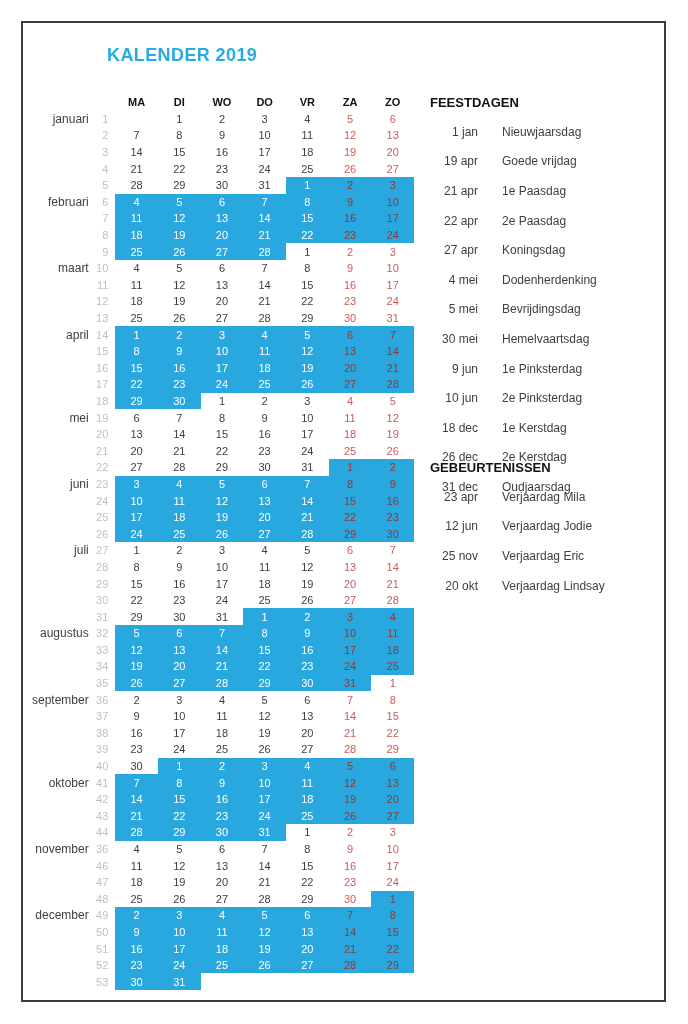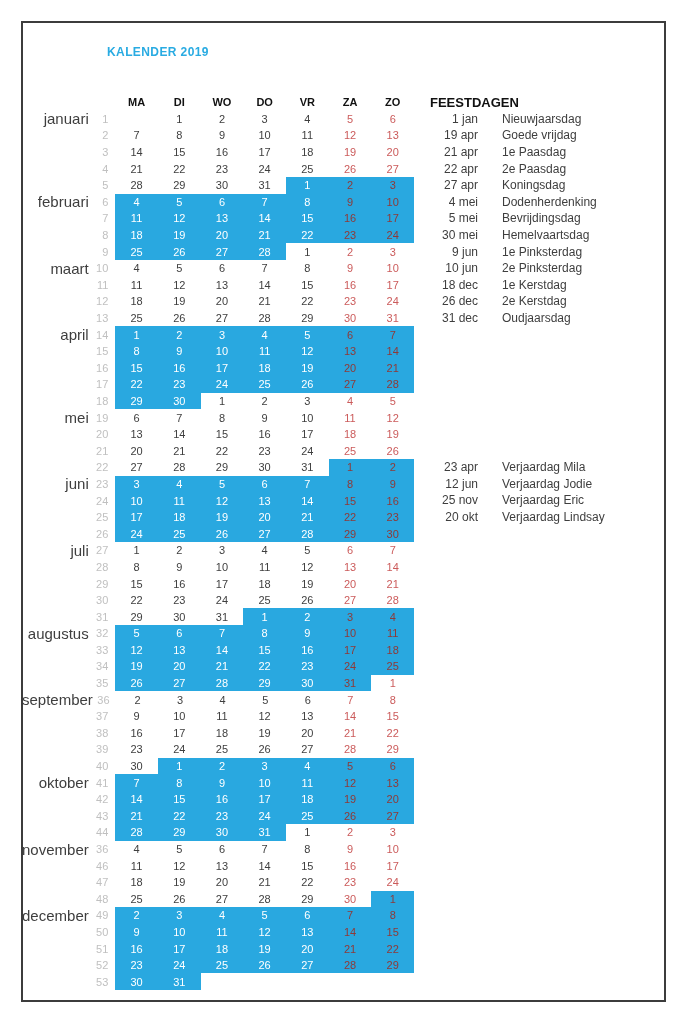--- a/index.html
+++ b/index.html
@@ -8,40 +8,40 @@
     font-family:"Liberation Sans", sans-serif; overflow:hidden;
     --accent:#29a8e0; --title:#29abe2; --we-red:#cb5b5b; --we-dark:#8f3937;
     --wk-gray:#c0c0c0; --txt:#3e3e3e;
   }
   .frame {
     position:absolute; left:21px; top:21px; width:645px; height:981px;
     box-sizing:border-box; border:2px solid #3c3c3c;
   }
   .title {
     position:absolute; left:107px; top:45px; margin:0;
-    font-size:12px; font-weight:bold; letter-spacing:0.4px; color:var(--title);
+    font-size:18px; font-weight:bold; letter-spacing:0.4px; color:var(--title);
   }
   .cal { position:absolute; left:22px; top:94px; width:392px; }
   .row { display:flex; height:16.6px; align-items:center; }
-  .mlabel { width:68px; text-align:right; font-size:15px; color:var(--txt); white-space:nowrap; }
+  .mlabel { width:68px; text-align:right; font-size:12px; color:var(--txt); white-space:nowrap; }
   .wnum  { width:20px; text-align:right; font-size:11px; color:var(--wk-gray); }
   .gap   { width:7px; height:1px; }
   .cell {
     width:43.5px; height:16.6px; display:flex; align-items:center; justify-content:center;
     font-size:11px; color:var(--txt);
   }
   .header .cell { font-weight:bold; color:#111; }
   .cell.we { color:var(--we-red); }
   .cell.hl { background:var(--accent); color:#fff; }
   .cell.hl.we { color:var(--we-dark); }
   .panel { position:absolute; left:430px; }
   .panel-feest  { top:94px; }
   .panel-events { top:459px; }
   .pheading { height:16.6px; display:flex; align-items:center; font-size:13px; font-weight:bold; color:#111; white-space:nowrap; }
-  .prow { display:flex; height:16.6px; align-items:center; font-size:12px; color:var(--txt); white-space:nowrap; }
+  .prow { display:flex; height:16.6px; align-items:center; font-size:12px; color:var(--txt); white-space:nowrap;margin-top:13px; }
   .pdate { width:48px; text-align:right; }
   .pname { margin-left:24px; }
 </style>
 </head>
 <body>
 
 <div class="page" style="--accent: #29a8e0; --title: #29abe2; --we-red: #cb5b5b; --we-dark: #8f3937; --wk-gray: #c0c0c0; --txt: #3e3e3e;">
   <div class="frame"></div>
 
   <h1 class="title">KALENDER 2019</h1>
@@ -752,20 +752,21 @@
           <span class="pname">2e Kerstdag</span>
         </div>
         <div class="prow">
           <span class="pdate">31 dec</span>
           <span class="pname">Oudjaarsdag</span>
         </div>
       </div>
   </div>
 
   <div class="panel panel-events">
+    <div class="pheading">GEBEURTENISSEN</div>
     <div id="event-rows">
         <div class="prow">
           <span class="pdate">23 apr</span>
           <span class="pname">Verjaardag Mila</span>
         </div>
         <div class="prow">
           <span class="pdate">12 jun</span>
           <span class="pname">Verjaardag Jodie</span>
         </div>
         <div class="prow">

